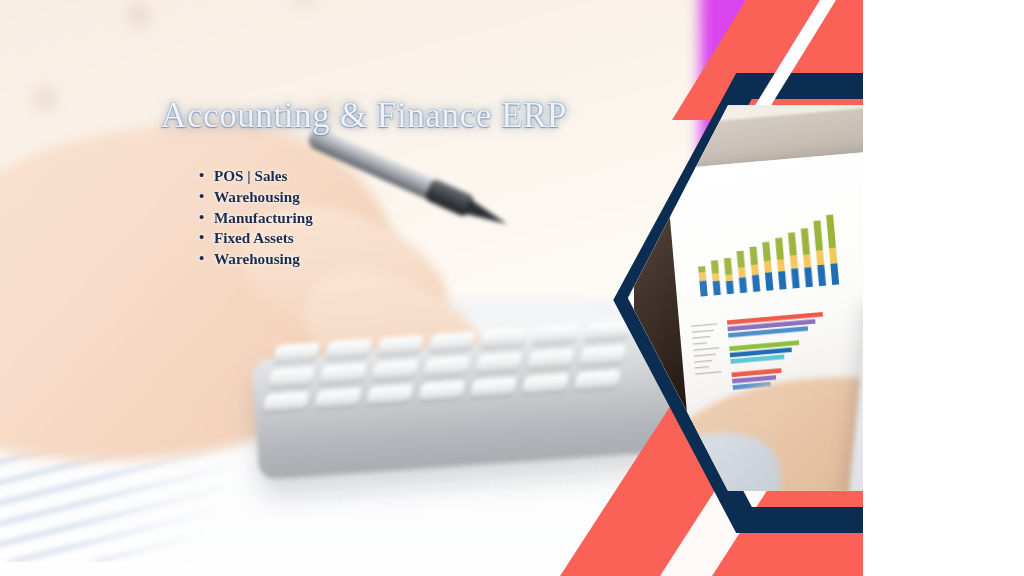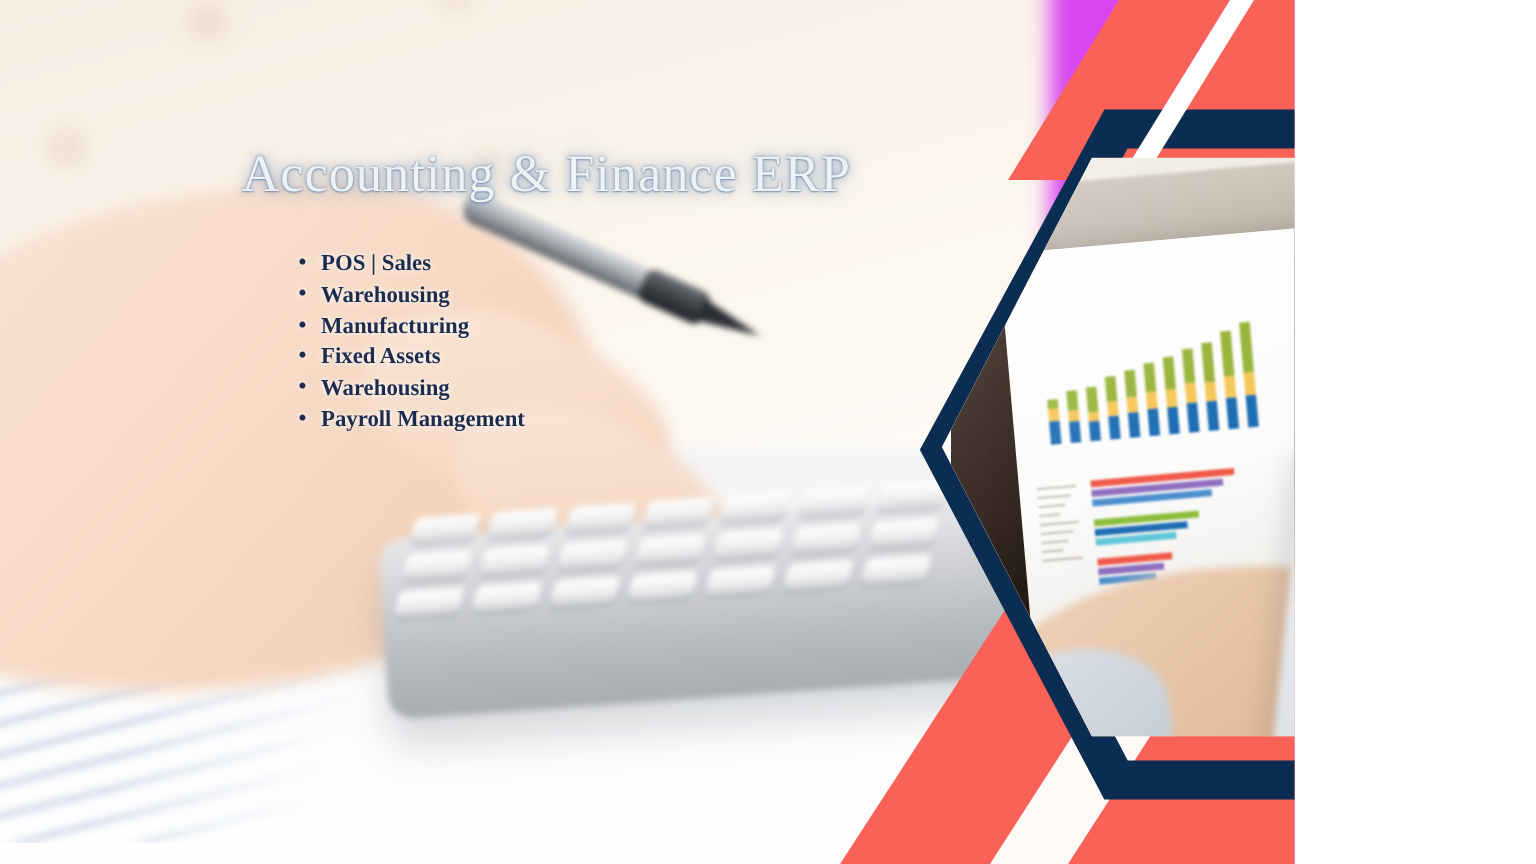--- a/index.html
+++ b/index.html
@@ -457,16 +457,15 @@
   </div>
 
   <div class="title">Accounting &amp; Finance ERP</div>
 
   <ul class="feature-list" id="featureList">
       <li>POS | Sales</li>
       <li>Warehousing</li>
       <li>Manufacturing</li>
       <li>Fixed Assets</li>
       <li>Warehousing</li>
-      <li>Payroll Management</li>
     </ul>
 
 </div>
 
 </body></html>

